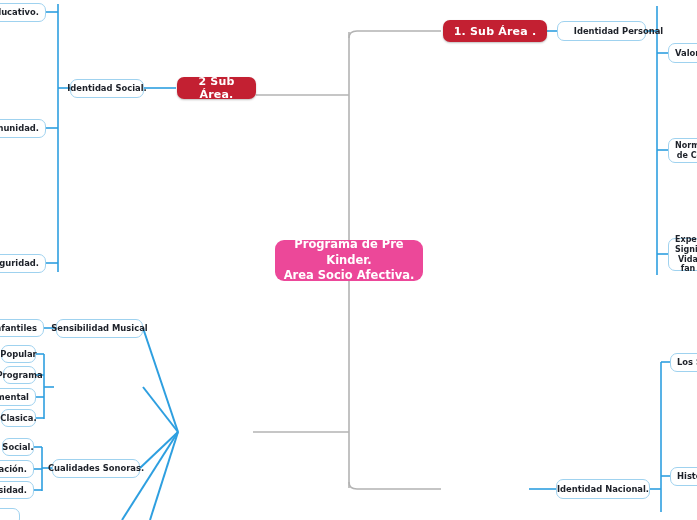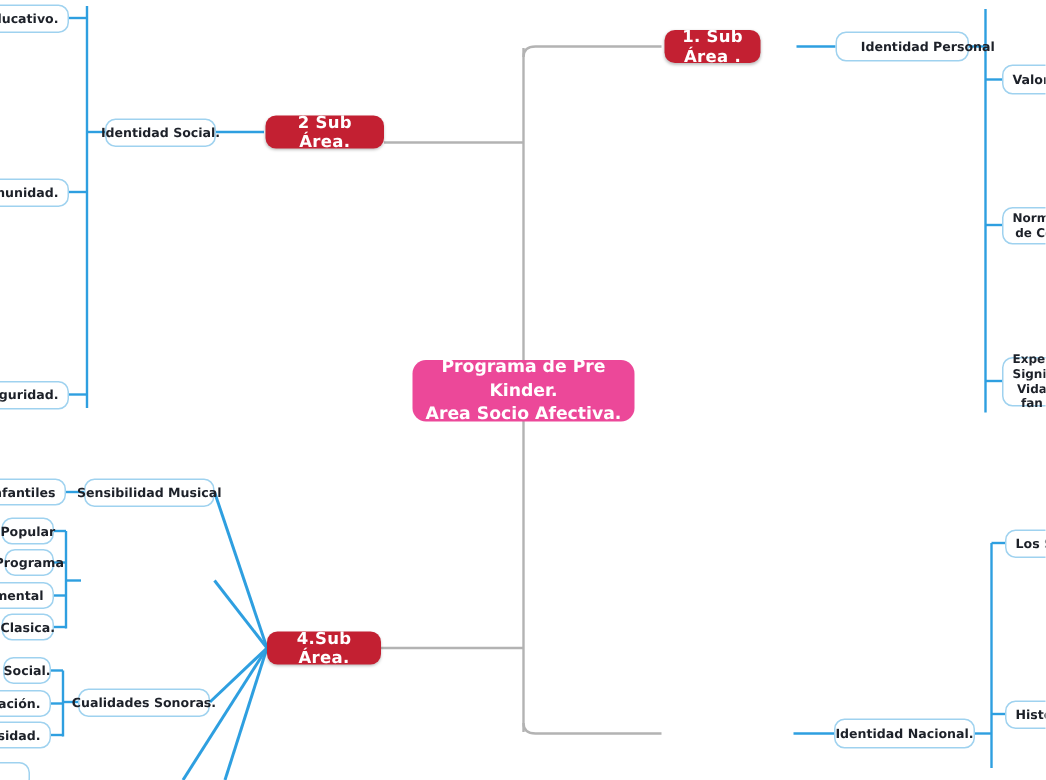--- a/index.html
+++ b/index.html
@@ -91,26 +91,25 @@
     <path d="M42,447 L34,447" fill="none" stroke="#2e9fe0" stroke-width="1.6"></path>
     <path d="M42,469 L34,469" fill="none" stroke="#2e9fe0" stroke-width="1.6"></path>
     <path d="M42,490 L34,490" fill="none" stroke="#2e9fe0" stroke-width="1.6"></path>
   </svg>
 
   <div class="node central" style="left:275px;top:240px;width:148px;height:41px;flex-direction:column;">
     <span>Programa de Pre Kinder.</span>
     <span>Area Socio Afectiva.</span>
   </div>
 
-  <div class="node subarea" style="left:443px;top:20px;width:64px;height:22px;">1. Sub Área .</div>
+  <div class="node subarea" style="left:443px;top:20px;width:104px;height:22px;">1. Sub Área .</div>
 
   <div class="node subarea" style="left:177px;top:77px;width:79px;height:22px;">2 Sub Área.</div>
 
 
-  <div class="node subarea" style="left:178px;top:421px;width:76px;height:22px;">4.Sub Área.</div>
 
   <div class="node leaf" style="left:557px;top:21px;width:89px;height:20px;padding-left:40px;">Identidad Personal</div>
 
   <div class="node leaf" style="left:668px;top:43px;width:40px;height:20px;justify-content:flex-start;">Valores</div>
 
   <div class="node leaf wrap leaf-sm" style="left:668px;top:138px;width:40px;height:25px;flex-direction:column;justify-content:center;align-items:flex-start;">
     <span>Normas de Con</span>
   </div>
 
   <div class="node leaf wrap leaf-sm" style="left:668px;top:238px;width:40px;height:33px;flex-direction:column;justify-content:center;align-items:flex-start;line-height:1.2;">

